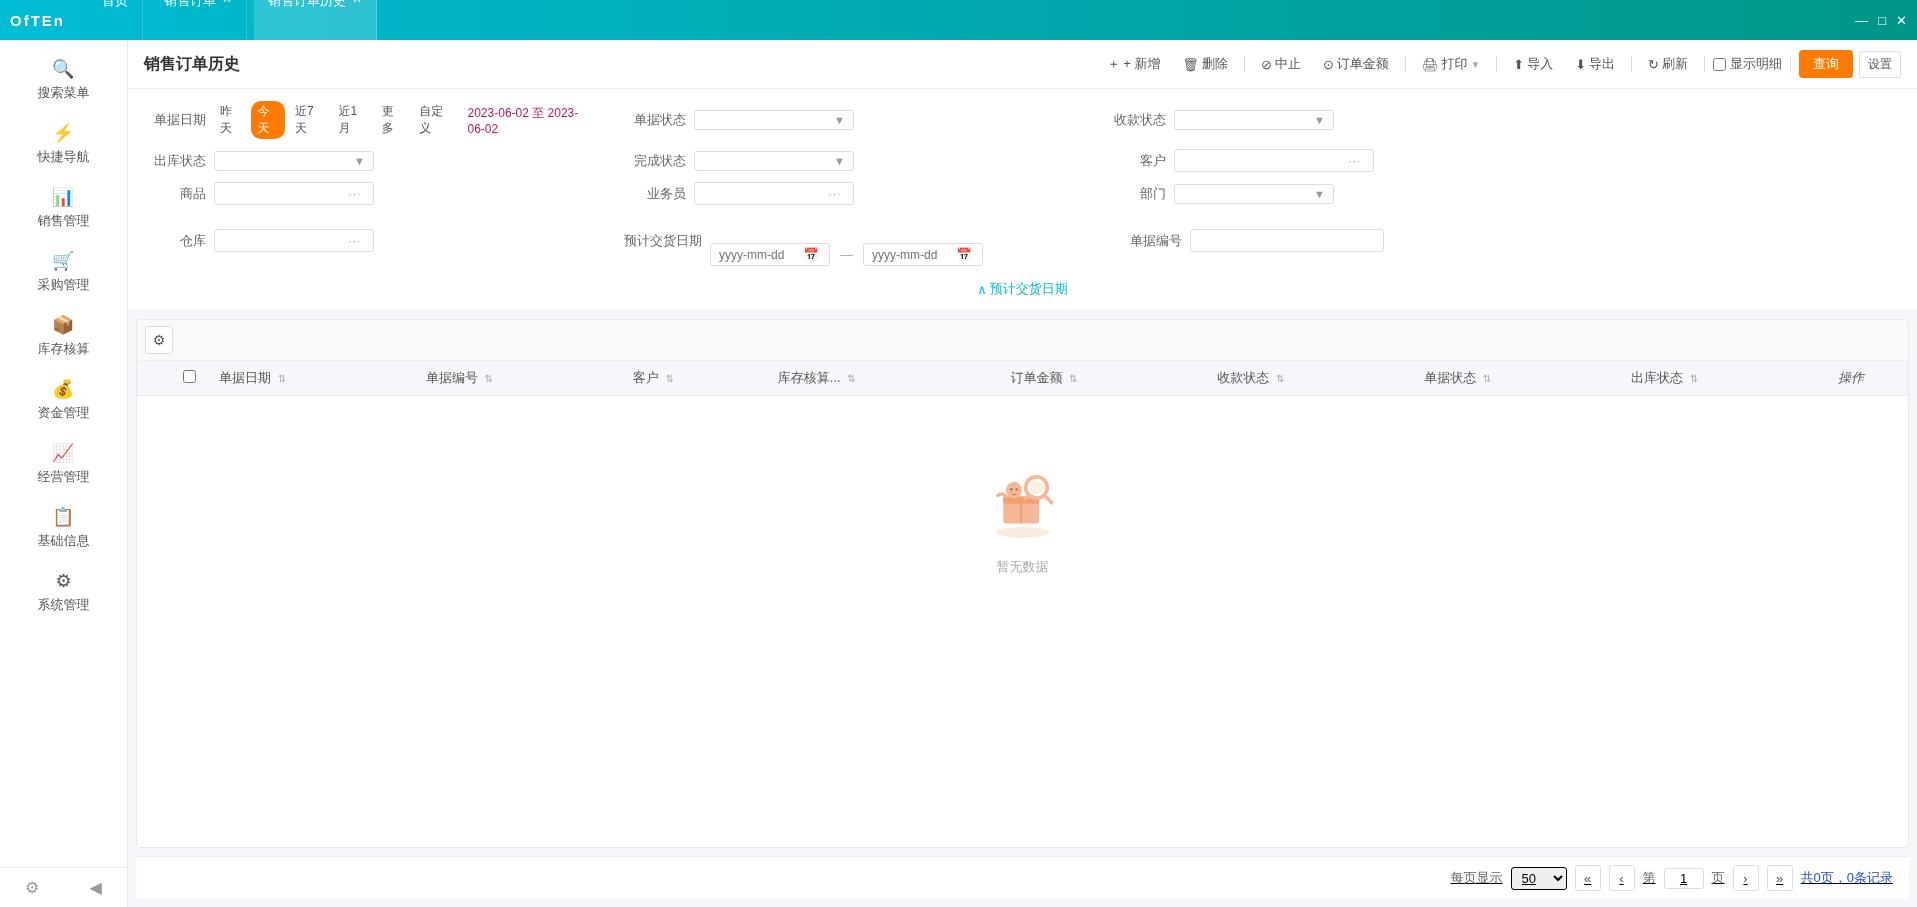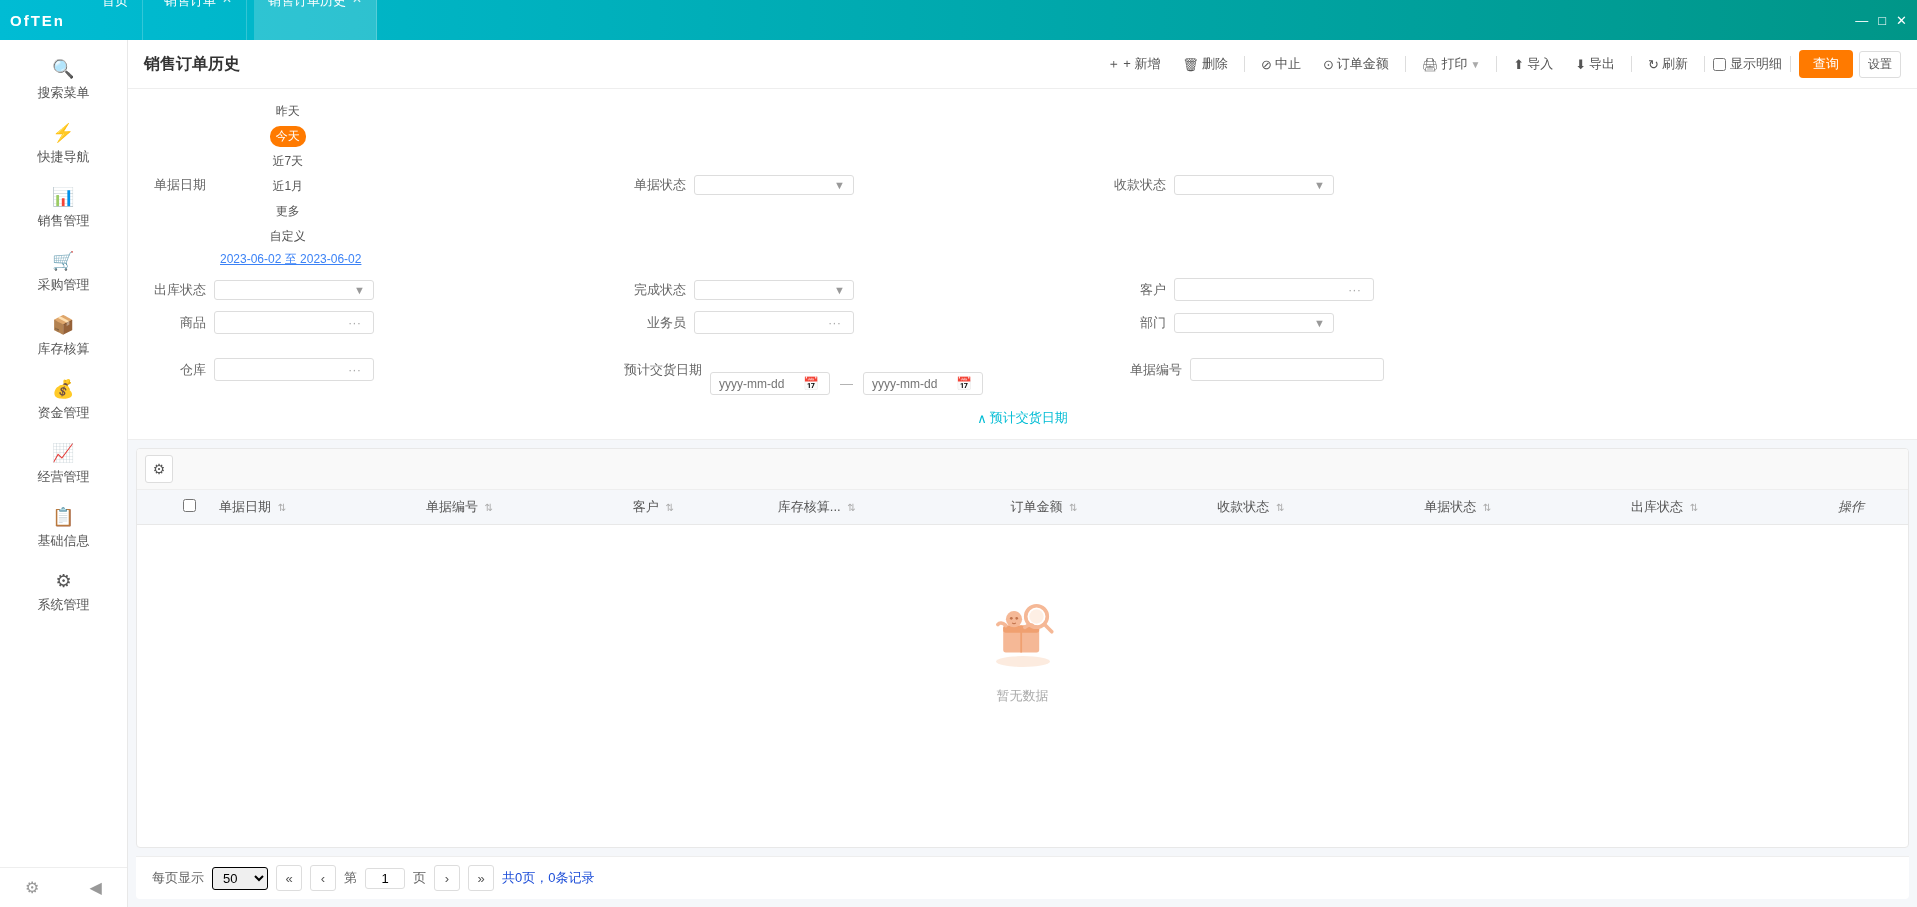--- a/index.html
+++ b/index.html
@@ -184,38 +184,36 @@
       display: flex;
       align-items: center;
       flex: 1;
       max-width: 380px;
       margin-right: 30px;
     }
     .date-tabs {
       display: flex;
       align-items: center;
       gap: 4px;
-      flex-direction: column;
     }
     .date-tab {
       padding: 2px 6px;
       border-radius: 10px;
       cursor: pointer;
       font-size: 12px;
       color: #555;
     }
     .date-tab.active {
       background: #ff7a00;
       color: #fff;
     }
     .date-range {
-      color: #3b82f6;
+      color: #be185d;
       font-size: 12px;
       margin-left: 6px;
-      text-decoration: underline;
     }
     .filter-select {
       display: flex;
       align-items: center;
       border: 1px solid #ddd;
       border-radius: 3px;
       padding: 3px 8px;
       min-width: 160px;
       background: #fff;
       cursor: pointer;
@@ -320,27 +318,29 @@
     }
     .empty-text {
       color: #aaa;
       font-size: 13px;
     }
 
     
     .pagination-bar {
       display: flex;
       align-items: center;
+      justify-content: flex-end;
       padding: 8px 16px;
       background: #fff;
       border-top: 1px solid #eee;
       gap: 8px;
       flex-shrink: 0;
       margin: 0 8px 8px 8px;
       border-radius: 0 0 4px 4px;
+      text-decoration: underline;
     }
     .pagination-label { color: #666; font-size: 13px; }
     .pagination-select {
       border: 1px solid #000000;
       border-radius: 3px;
       padding: 2px 6px;
       font-size: 13px;
       cursor: pointer;
     }
     .pagination-btn {

